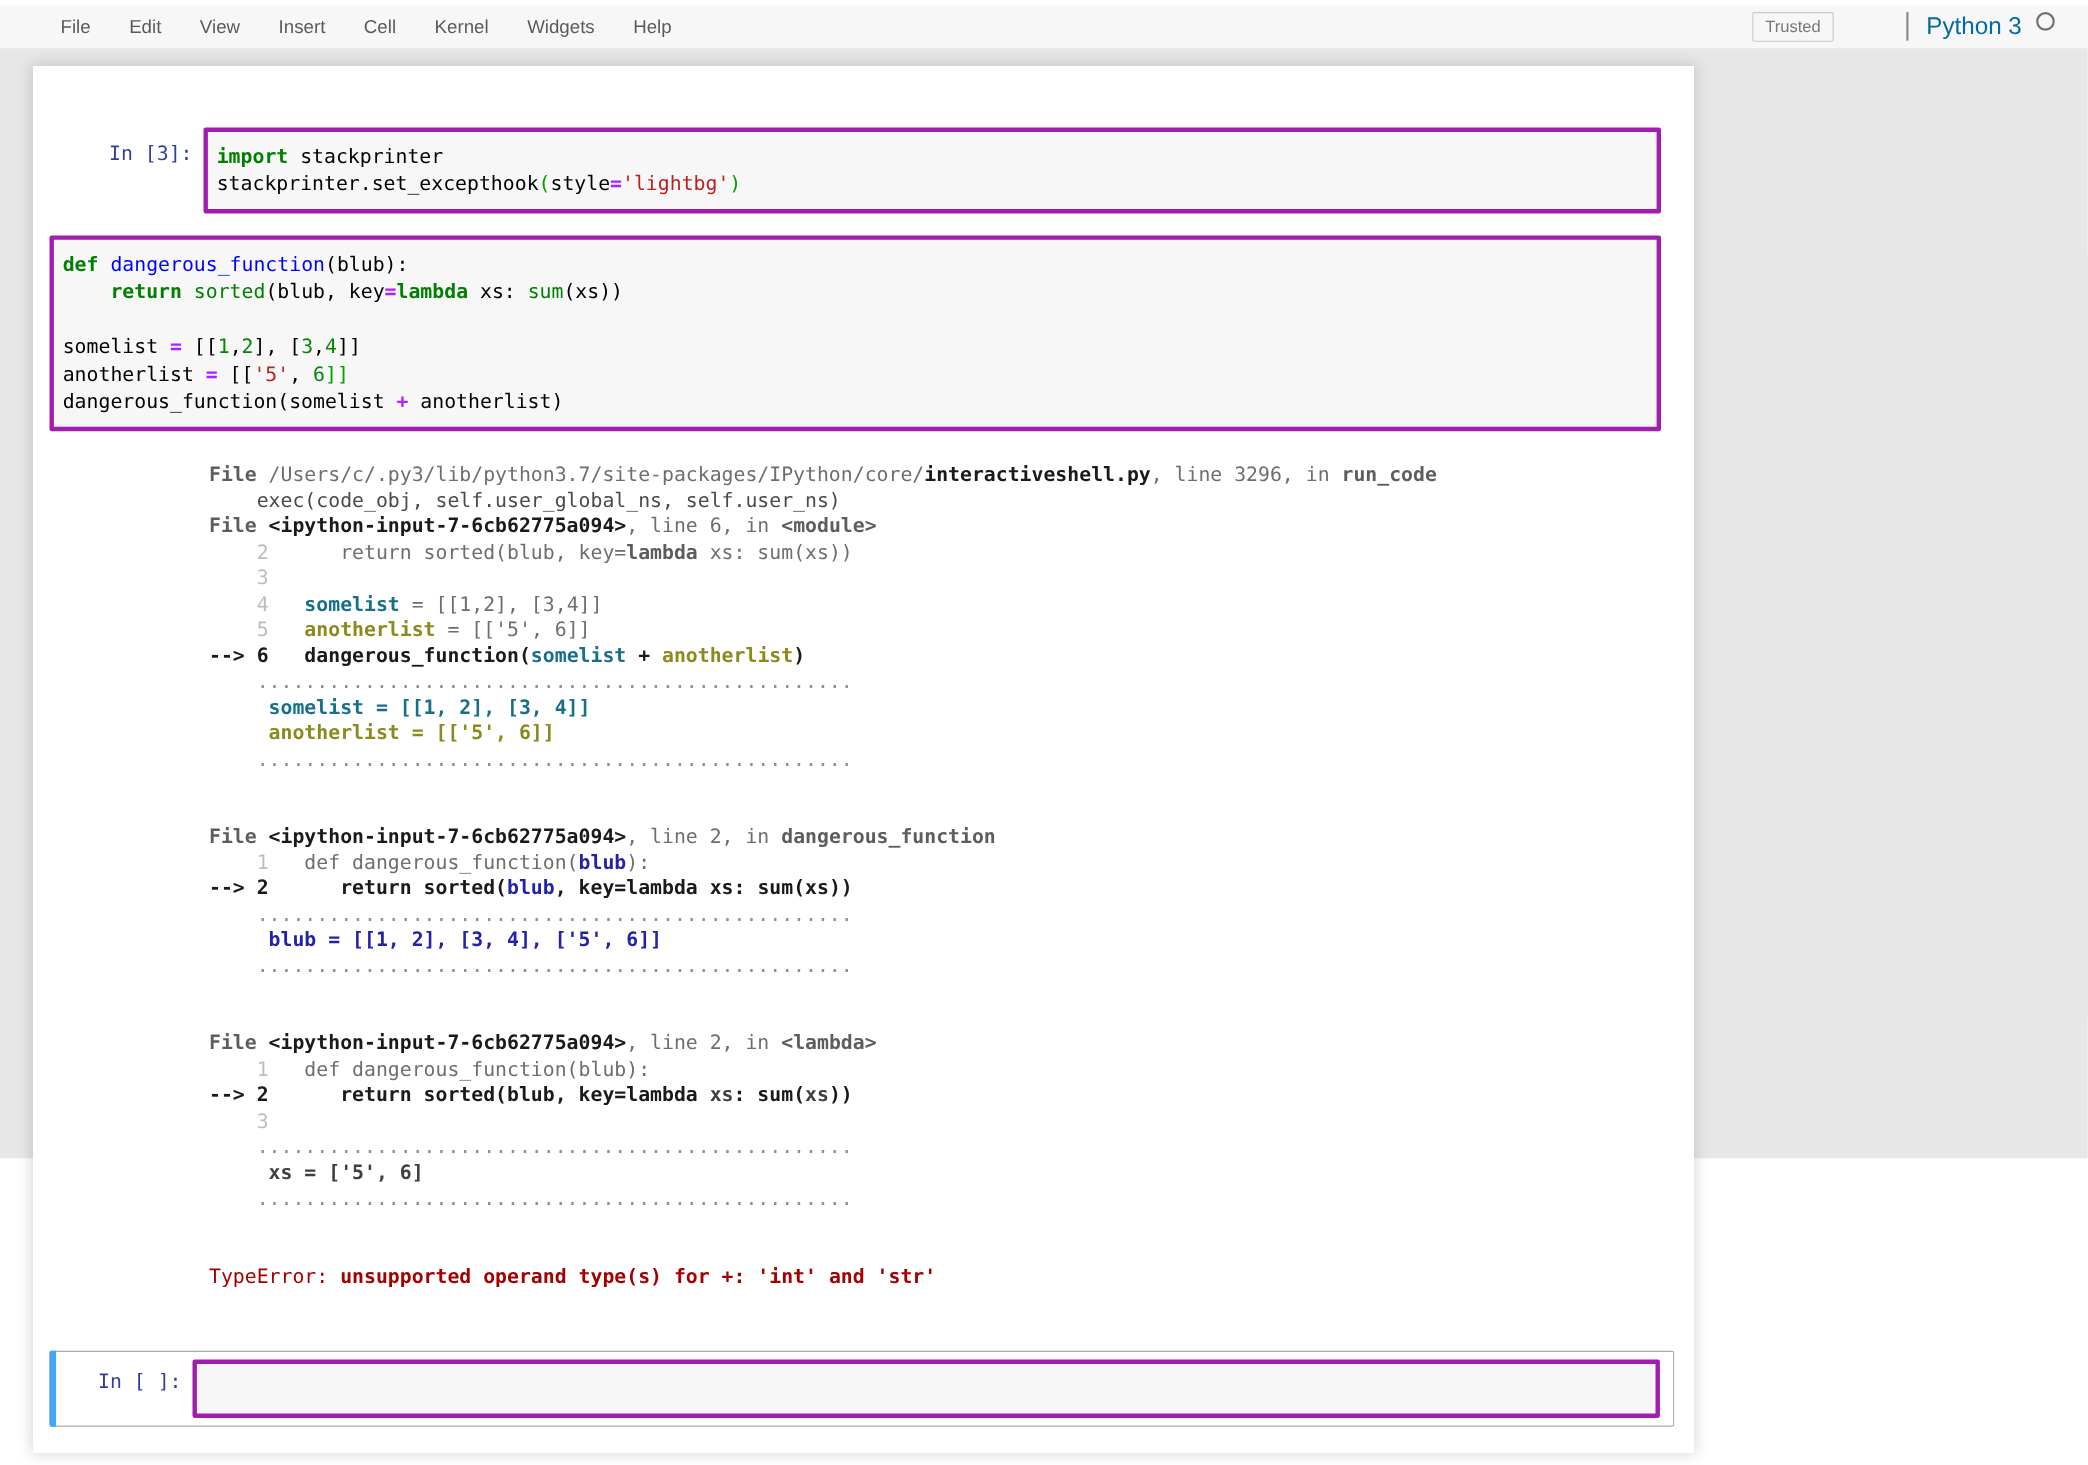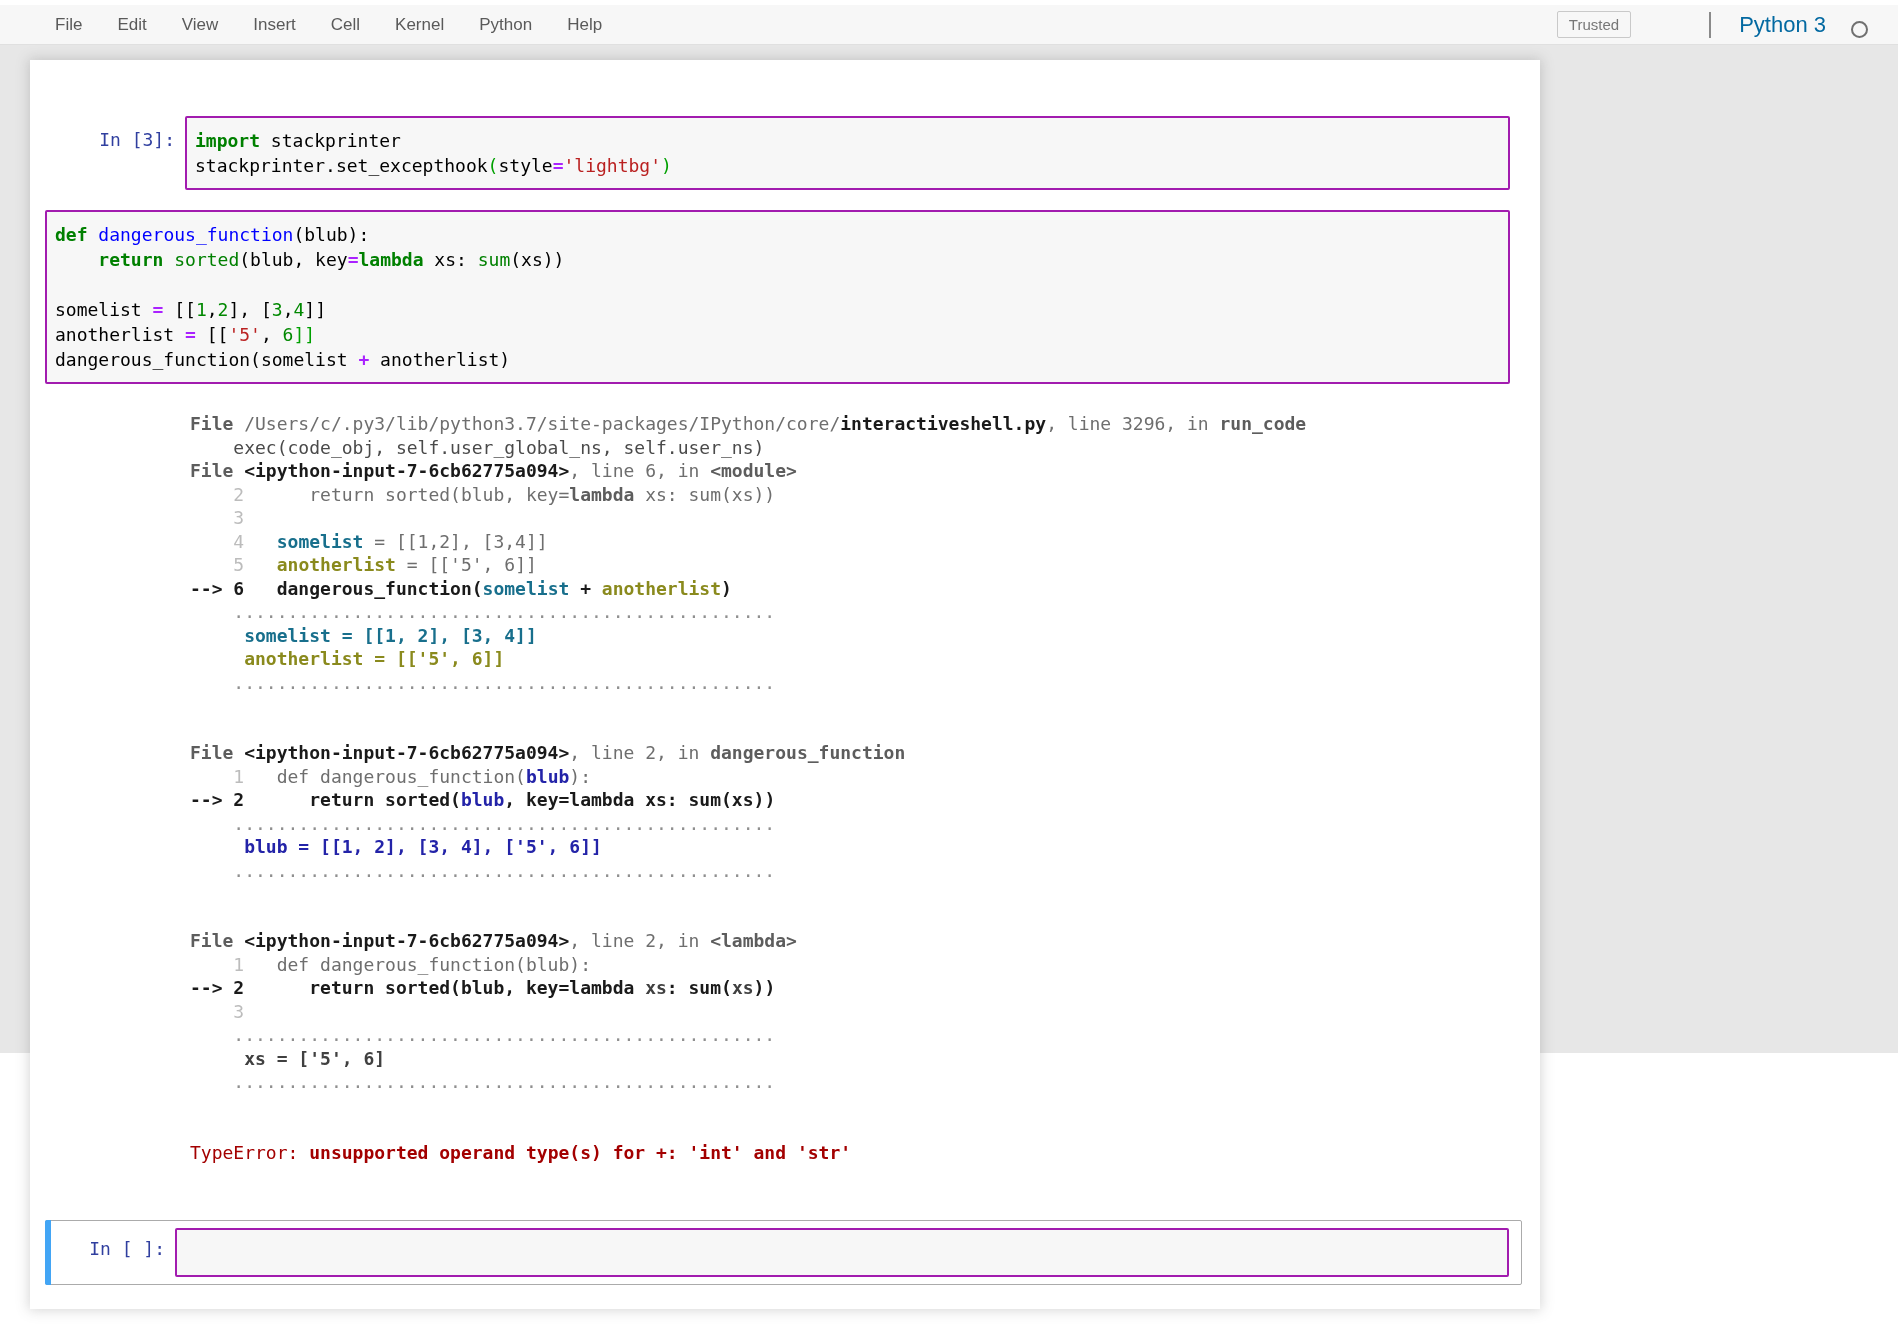--- a/index.html
+++ b/index.html
@@ -10,21 +10,21 @@
     font-family:"Liberation Sans", sans-serif;
   }
   
   #topstrip { height:5px; background:#ffffff; }
   #menubar {
     height:40px; background:#f7f7f7; border-bottom:1px solid #e0e0e0;
     display:flex; align-items:center; padding:0 30px 0 55px;
   }
   #menu-items { display:flex; align-items:center; flex:1; }
   .menu-item { font-size:17px; color:#5a5a5a; margin-right:35px; cursor:pointer; }
-  #menu-right { display:flex; align-items:flex-end;gap:12px; }
+  #menu-right { display:flex; align-items:flex-start; }
   .trusted {
     border:1px solid #c9c9c9; border-radius:2px; color:#777;
     font-size:15px; padding:4px 11px; margin-right:66px; background:#f7f7f7;
   }
   .kdiv { width:2px; height:26px; background:#8a8a8a; margin-right:16px; }
   .kname { font-size:22px; color:#0369a1; margin-right:13px; }
   .kcircle { width:17px; height:17px; border:2px solid #707070; border-radius:50%; background:transparent; }
   
   #site { background:#e7e7e7; height:1008px; padding-top:15px; }
   #nb {
@@ -33,21 +33,21 @@
     padding:56px 0 24px 0; min-height:1228px;
   }
   
   .cell { display:flex; margin:0 30px 20px 15px; }
   .prompt {
     width:140px; min-width:140px; text-align:right; padding-right:10px; padding-top:11px;
     font-family:"DejaVu Sans Mono", monospace; font-size:18px; line-height:25px;
     color:#303F9F; white-space:pre;
   }
   .inp {
-    flex:1; background:#f7f7f7; border:2px solid #a21caf; border-radius:2px;
+    flex:1; background:#f7f7f7; border:4px solid #a21caf; border-radius:2px;
     padding:10px 8px 10px 8px;
     font-family:"DejaVu Sans Mono", monospace; font-size:18px; line-height:25px;
     color:#000; white-space:pre; min-height:45px;
   }
   .code-line { white-space:pre; min-height:25px; }
   
   .cell.selected {
     position:relative; border:1px solid #ababab; border-radius:2px;
     margin:56px 18px 0 15px; padding:7px 12px 7px 0;
   }
@@ -93,21 +93,21 @@
 <div id="topstrip"></div>
 
 <div id="menubar">
   <div id="menu-items">
       <span class="menu-item">File</span>
       <span class="menu-item">Edit</span>
       <span class="menu-item">View</span>
       <span class="menu-item">Insert</span>
       <span class="menu-item">Cell</span>
       <span class="menu-item">Kernel</span>
-      <span class="menu-item">Python</span>
+      <span class="menu-item">Widgets</span>
       <span class="menu-item">Help</span>
     </div>
   <div id="menu-right">
     <span class="trusted">Trusted</span>
     <span class="kdiv"></span>
     <span class="kname">Python 3</span>
     <span class="kcircle"></span>
   </div>
 </div>
 

